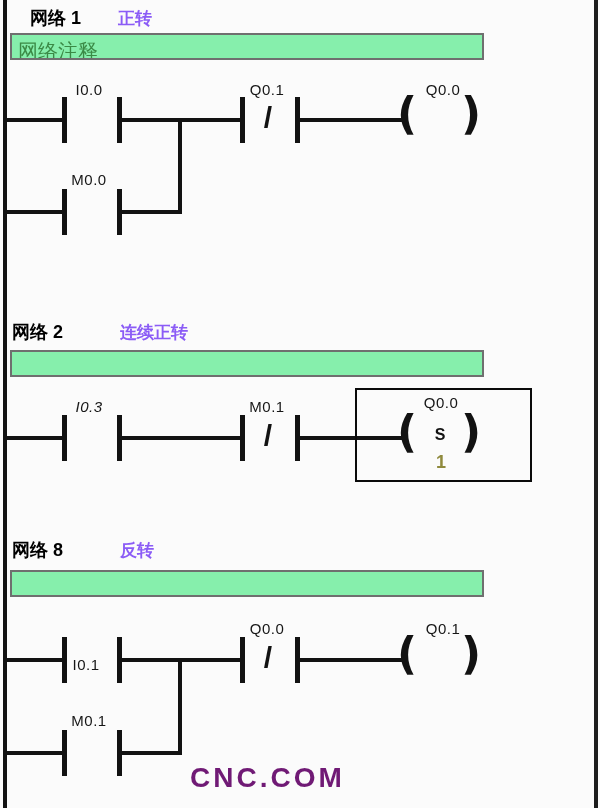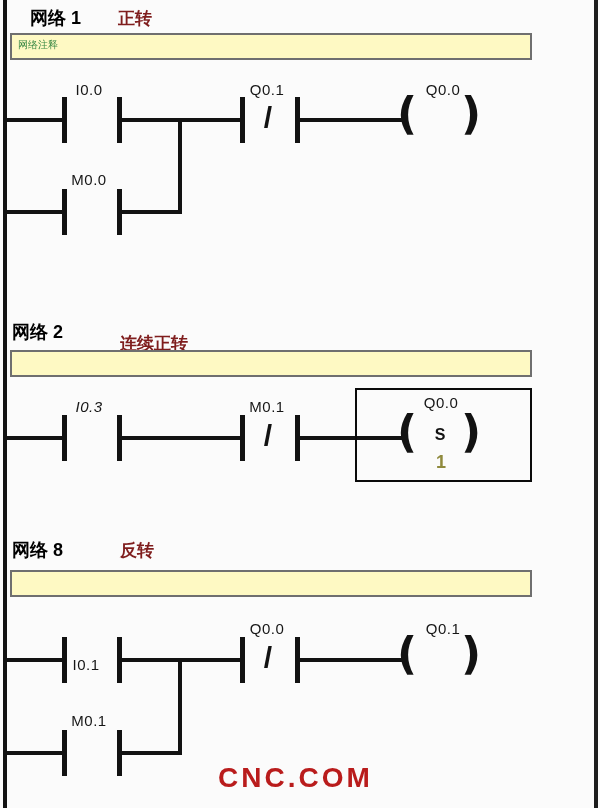--- a/index.html
+++ b/index.html
@@ -8,32 +8,32 @@
   .hline{position:absolute;height:4px;background:#121212;}
   .vline{position:absolute;width:4px;background:#121212;}
   .vbar{position:absolute;width:5px;height:46px;background:#121212;}
   .addr{position:absolute;transform:translateX(-50%);font-size:15px;color:#161616;
         white-space:nowrap;letter-spacing:0.5px;}
   .paren{position:absolute;transform:translateX(-50%);font:700 44px "DejaVu Sans",sans-serif;
          color:#121212;line-height:1;}
   .slash{position:absolute;transform:translateX(-50%);font:700 30px "Liberation Sans",sans-serif;
          color:#121212;line-height:1;}
   .net-name{position:absolute;font-weight:700;font-size:18px;color:#000;white-space:nowrap;}
-  .net-title{position:absolute;font-size:17px;font-weight:700;color:#7f1d1d;white-space:nowrap;}
-  .combar{position:absolute;left:10px;width:522px;height:27px;background:#fef9c3;
-          border:2px solid #6f6f6f;box-sizing:border-box;font-size:10px;color:#3b8a46;
+  .net-title{position:absolute;font-size:17px;font-weight:700;color:#8b5cf6;white-space:nowrap;}
+  .combar{position:absolute;left:10px;width:474px;height:27px;background:#86efac;
+          border:2px solid #6f6f6f;box-sizing:border-box;font-size:20px;color:#3b8a46;
           padding:3px 6px;overflow:hidden;}
   .selbox{position:absolute;border:2px solid #0a0a0a;box-sizing:border-box;background:transparent;}
   .setchar{position:absolute;transform:translateX(-50%);font:700 16px "Liberation Sans",sans-serif;
            color:#121212;}
   .setcount{position:absolute;transform:translateX(-50%);font:700 18px "Liberation Sans",sans-serif;
             color:#8f8a3d;}
   .wm{position:absolute;left:190px;top:762px;display:flex;align-items:baseline;}
   .wm-p{font:700 33px "Liberation Sans",sans-serif;color:#5b67a7;letter-spacing:1px;}
-  .wm-s{font:700 28px "Liberation Sans",sans-serif;color:#b91c1c;letter-spacing:3px;margin-left:28px;}
+  .wm-s{font:700 28px "Liberation Sans",sans-serif;color:#701a75;letter-spacing:3px;}
 </style>
 </head>
 <body>
 
 <div id="screen">
 
   <div class="vline" style="left:3px;top:0;height:808px;"></div>
   <div class="vline" style="left:594px;top:0;height:808px;background:#1d1d1d;"></div>
 
   <div class="net-name" style="left:30px;top:6px;">网络 1</div>
@@ -56,21 +56,21 @@
   <div class="paren" style="left:471px;top:92px;">)</div>
 
   <div class="vline" style="left:178px;top:120px;height:94px;"></div>
   <div class="addr" style="left:89px;top:171px;">M0.0</div>
   <div class="hline" style="left:3px;top:210px;width:64px;"></div>
   <div class="vbar" style="left:62px;top:189px;"></div>
   <div class="vbar" style="left:117px;top:189px;"></div>
   <div class="hline" style="left:122px;top:210px;width:60px;"></div>
 
   <div class="net-name" style="left:12px;top:320px;">网络 2</div>
-  <div class="net-title" style="left:120px;top:332px;">连续正转</div>
+  <div class="net-title" style="left:120px;top:321px;">连续正转</div>
   <div class="combar" style="top:350px;"></div>
 
   <div class="addr" style="left:89px;top:398px;font-style:italic;">I0.3</div>
   <div class="addr" style="left:267px;top:398px;">M0.1</div>
 
   <div class="hline" style="left:3px;top:436px;width:64px;"></div>
   <div class="vbar" style="left:62px;top:415px;"></div>
   <div class="vbar" style="left:117px;top:415px;"></div>
   <div class="hline" style="left:122px;top:436px;width:120px;"></div>
   <div class="vbar" style="left:240px;top:415px;"></div>

